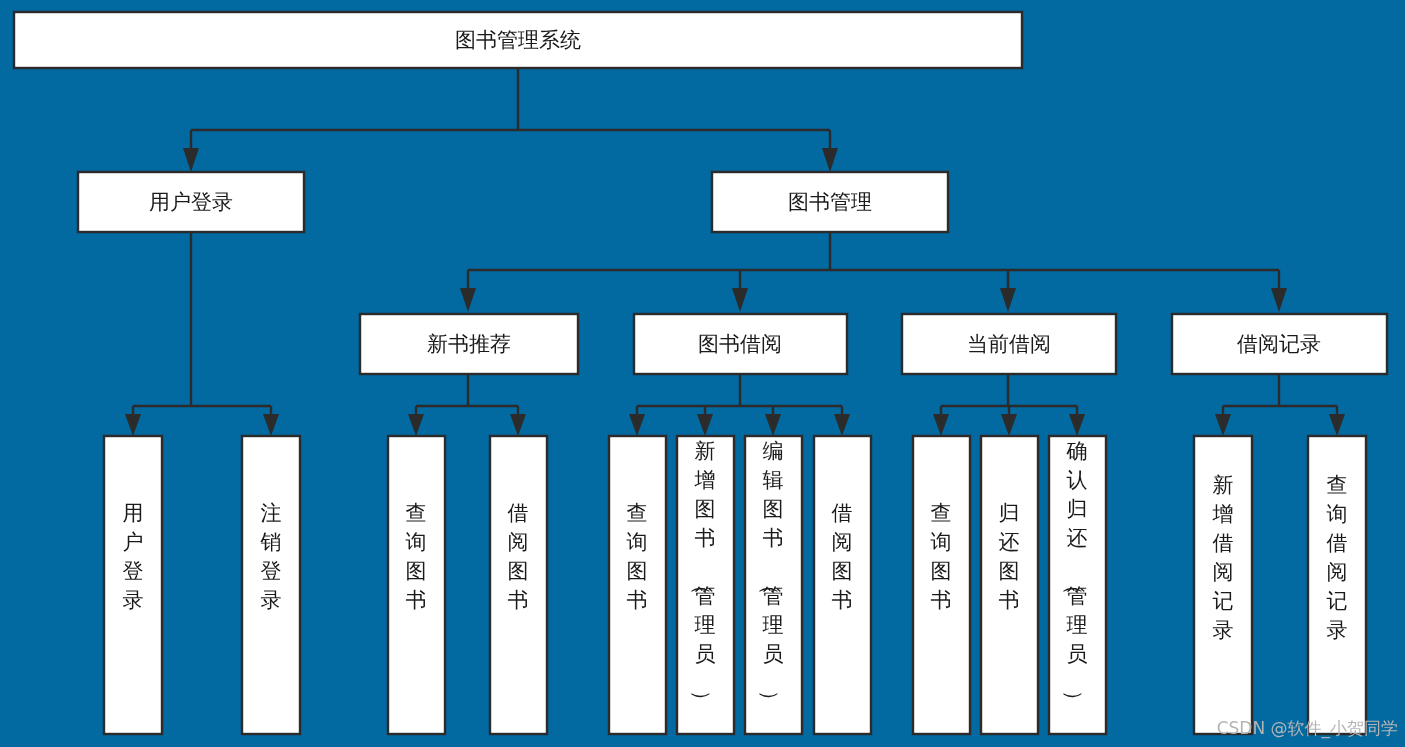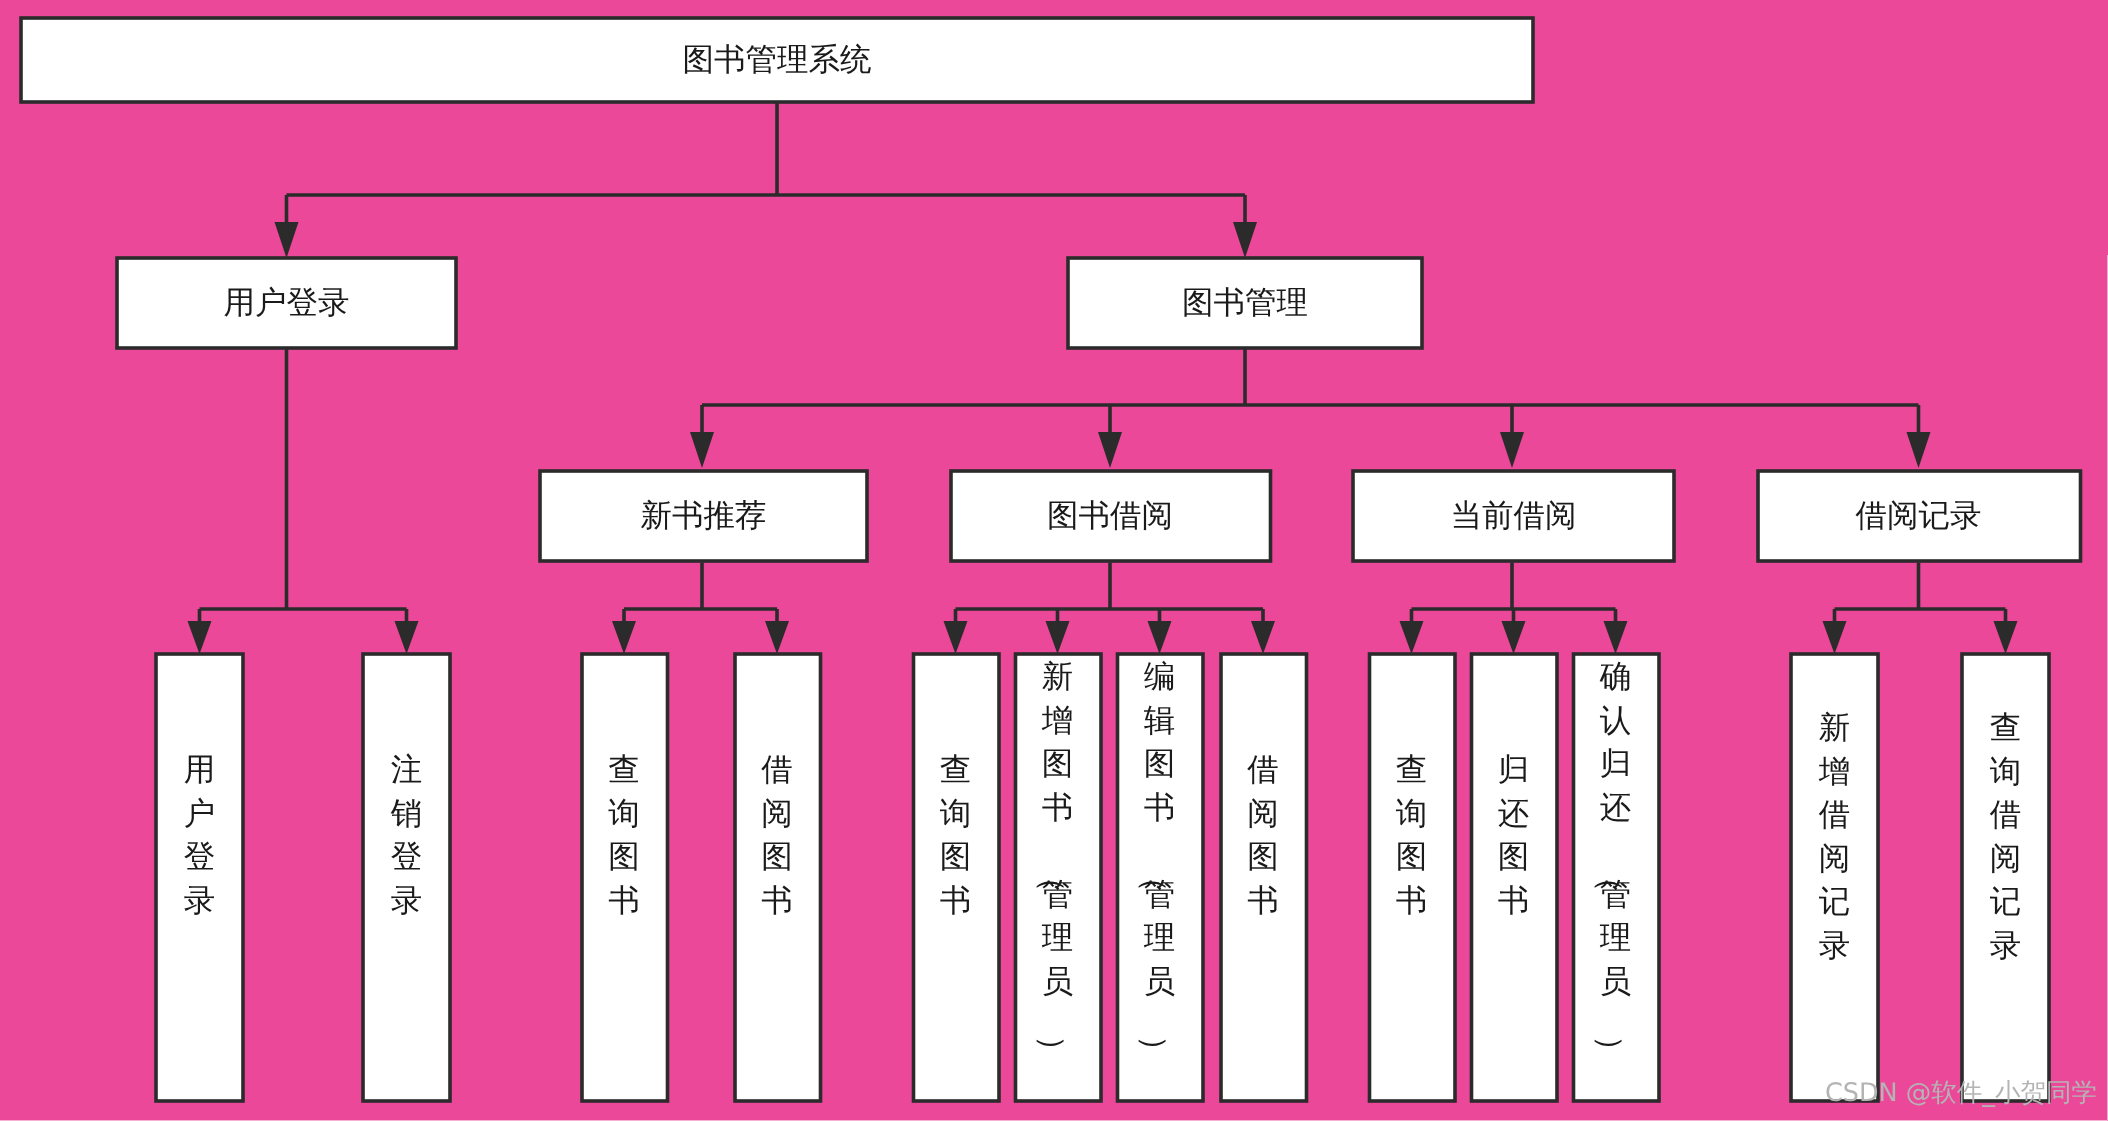--- a/index.html
+++ b/index.html
@@ -8,21 +8,21 @@
     padding: 0;
     background: #ffffff;
   }
   body {
     font-family: "DejaVu Sans", "Liberation Sans", sans-serif;
   }
   #diagram-root {
     position: relative;
     width: 1405px;
     height: 747px;
-    background: #ec4899;
+    background: #0369a1;
     overflow: hidden;
   }
   svg.diagram-svg {
     position: absolute;
     left: 0;
     top: 0;
     width: 1405px;
     height: 747px;
     display: block;
   }

